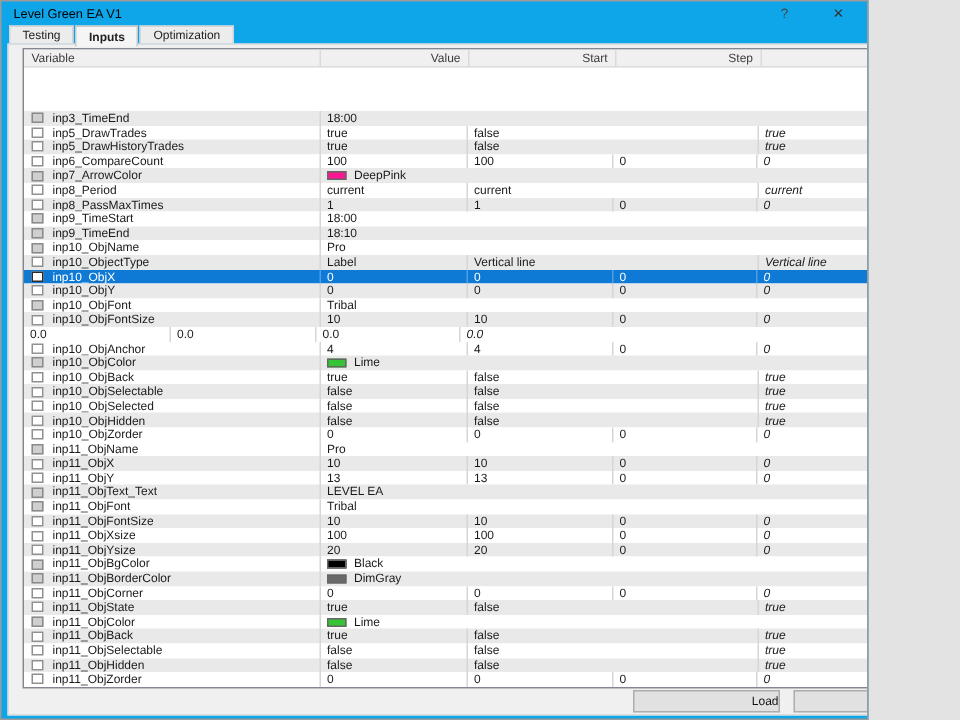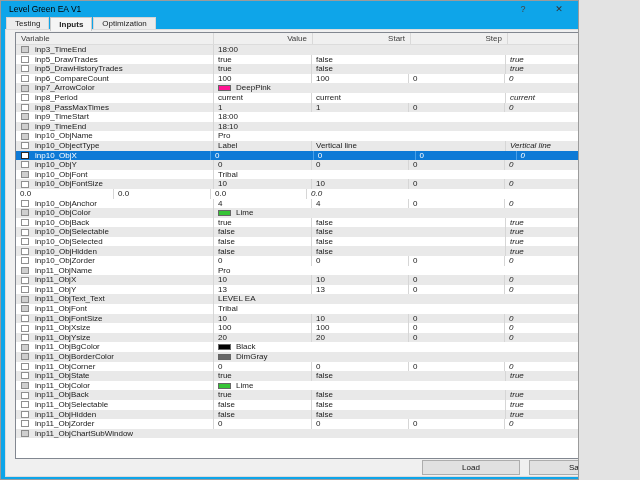--- a/index.html
+++ b/index.html
@@ -35,24 +35,24 @@
   .table {
     position:absolute; left:9px; top:2px; width:613px; height:427px;
     border:1px solid #828790; background:#fff; display:flex; overflow:hidden;
   }
   .table-main { width:596px; display:flex; flex-direction:column; }
   .thead { display:flex; height:12px; background:#f0f0f0; border-bottom:1px solid #dcdcdc; color:#3c3c3c; }
   .th { line-height:11px; border-right:1px solid #d9d9d9; padding:0 5px; white-space:nowrap; overflow:hidden; }
   .th:last-child { border-right:none; }
   .th.right { text-align:right; }
   .c0{width:198px;} .c1{width:99px;} .c2{width:98px;} .c3{width:97px;} .c4{width:104px;font-style:italic;}
-  .tbody { flex:1; overflow:hidden; }
+  .tbody { flex:1; overflow:hidden;margin-top:29px; }
   .row { display:flex; height:9.6px; background:#fff; }
   .row.alt { background:#e9e9e9; }
-  .row.selected { background:#0e7ad6; color:#fff;gap:12px; }
+  .row.selected { background:#0e7ad6; color:#fff; }
   .cell {
     height:100%; line-height:9.5px; white-space:nowrap; overflow:hidden;
     padding:0 4px; display:flex; align-items:center;
   }
   .cell.num { justify-content:flex-start; }
   .cell.filled { border-left:1px solid #d6d6d6; margin-left:-1px; }
   .row.selected .cell.filled { border-left:1px solid #4aa0e8; }
   .varcell { border-left:none!important; margin-left:0!important; padding-left:5px; }
   .checkbox {
     width:8px; height:7px; border:1px solid #909090; background:#fff;
@@ -65,21 +65,21 @@
   .scrollbar { width:15px; background:#f0f0f0; border-left:1px solid #d9d9d9; position:relative; }
   .sb-btn { position:absolute; left:0; width:100%; height:11px; display:flex; align-items:center; justify-content:center; background:#f0f0f0; }
   .sb-up { top:0; } .sb-down { bottom:0; }
   .chev-up { width:0; height:0; border-left:3px solid transparent; border-right:3px solid transparent; border-bottom:4px solid #555; }
   .chev-down { width:0; height:0; border-left:3px solid transparent; border-right:3px solid transparent; border-top:4px solid #555; }
   .sb-thumb { position:absolute; left:1px; right:1px; top:210px; height:193px; background:#909090; }
   
   .btnrow { position:absolute; right:8px; top:430px; display:flex; gap:9px; }
   .btn {
     width:98px; height:15px; background:#e1e1e1; border:1px solid #adadad;
-    text-align:center; line-height:13px; color:#111;
+    text-align:right; line-height:13px; color:#111;
   }
 </style>
 </head>
 <body>
 
 <div class="dialog">
 
   <div class="titlebar">
     <span class="title">Level Green EA V1</span>
     <span class="tb-spacer"></span>

